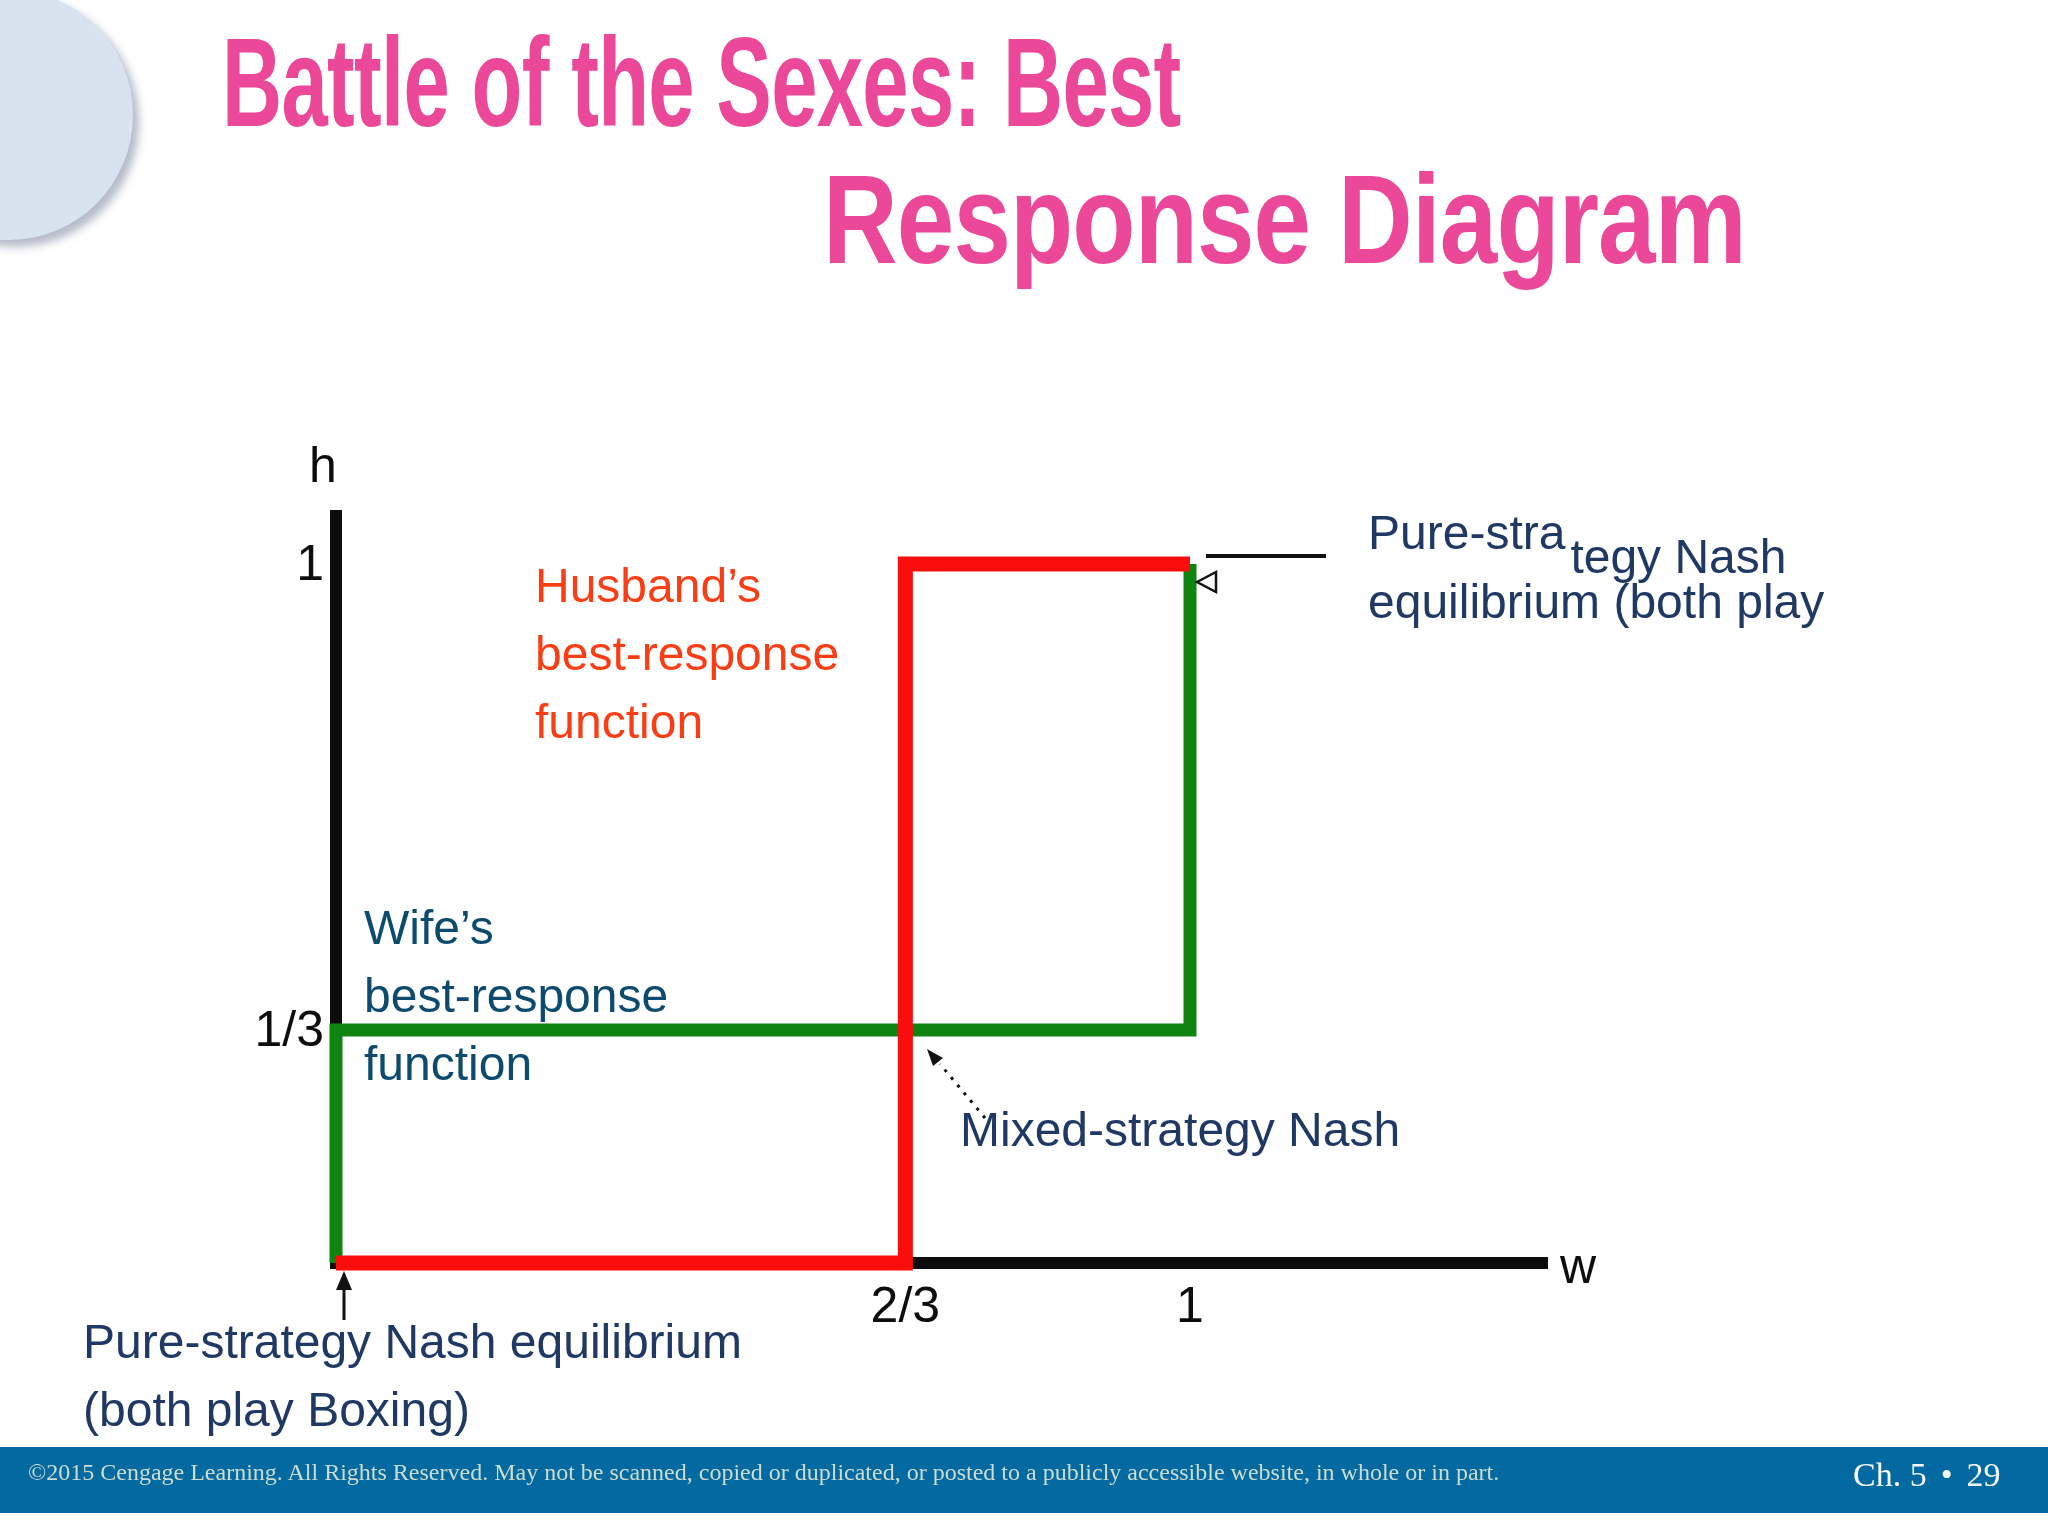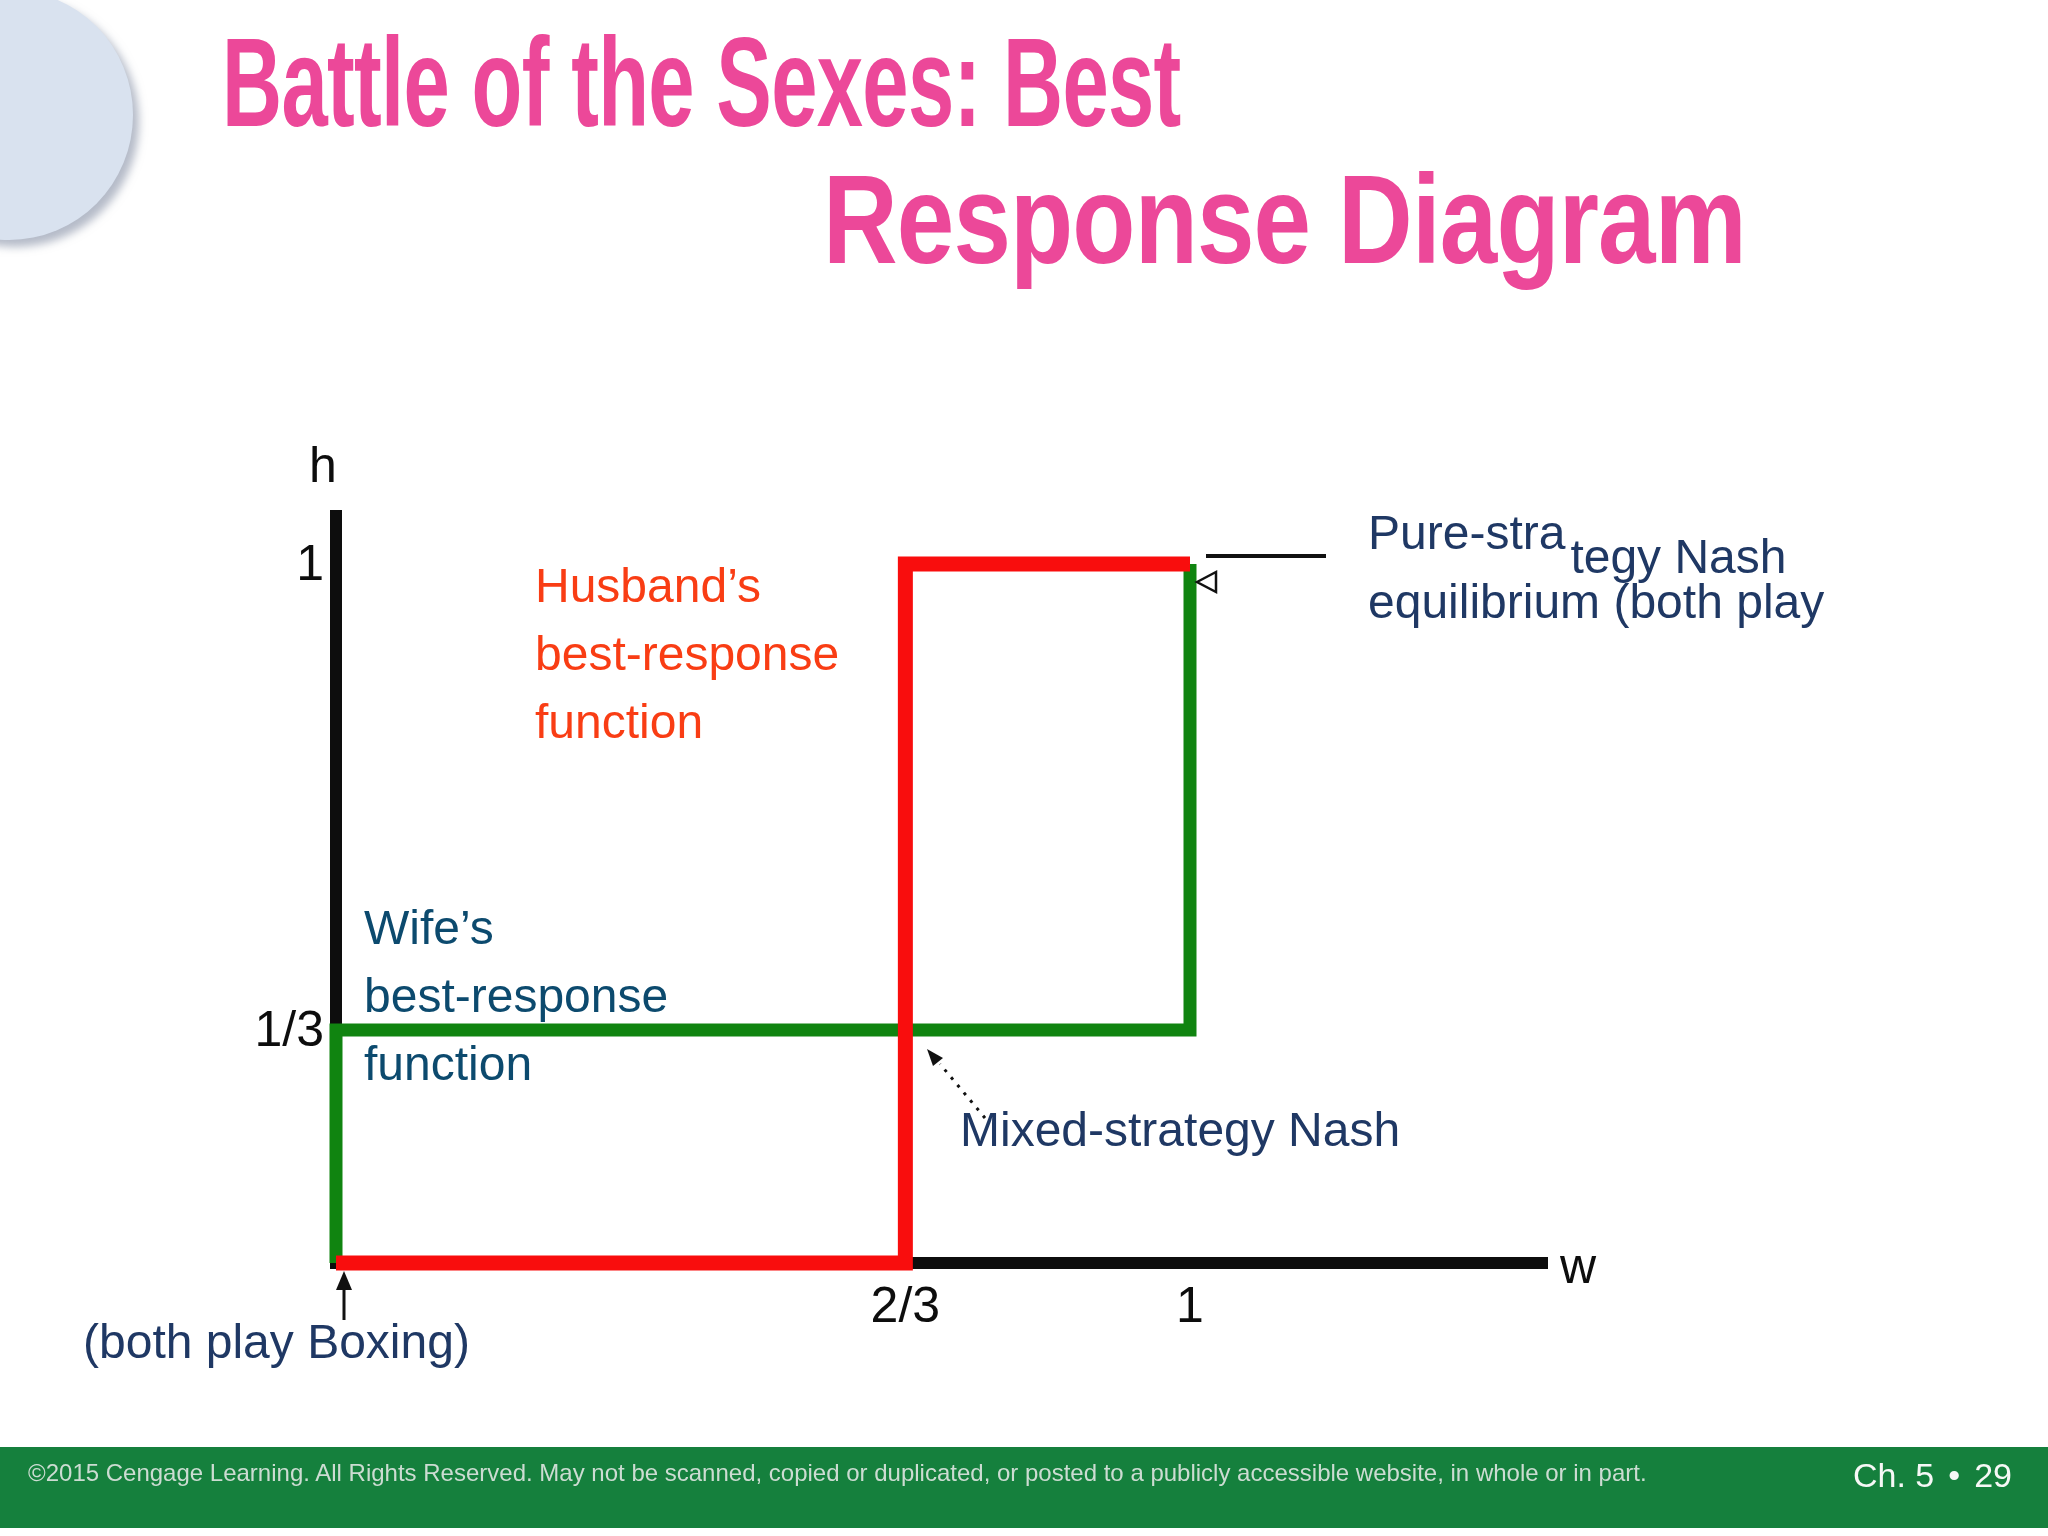--- a/index.html
+++ b/index.html
@@ -24,21 +24,21 @@
   .ballet-callout { left:1330px; top:498px;margin-left:38px; }
   .ballet-callout .drop { position:relative; top:24px; margin-left:5px; display:inline-block; }
   .mixed-callout  { left:960px; top:1096px; line-height:68px; }
   .boxing-callout { left:83px;  top:1308px; line-height:68px; }
 
   svg.diagram { position:absolute; left:0; top:0; pointer-events:none; }
   .tick, .axis-letter { font-family:"Liberation Sans", sans-serif; font-size:50px; fill:#0d0d0d; }
   .tick-x { text-anchor:middle; }
   .tick-y { text-anchor:end; }
 
-  .footer { position:absolute; left:0; top:1447px; width:2048px; height:81px; background:#15803d; }
+  .footer { position:absolute; left:0; top:1447px; width:2048px; height:66px; background:#0369a1;font-family:Liberation Serif, serif; }
   .footer .copyright { position:absolute; left:28px; top:12px; font-size:24px; color:#ccdcd2; white-space:nowrap; }
   .footer .chapter-block { position:absolute; left:1853px; top:9px; font-size:34px; color:#f6f8f6; white-space:nowrap; }
   .footer .chapter-block span { margin-right:14px; }
   .footer .chapter-block span:last-child { margin-right:0; }
 </style>
 </head>
 <body>
 
 <div class="slide">
 
@@ -64,20 +64,21 @@
   <div class="callout ballet-callout">
     <div><span>Pure-stra</span><span class="drop">tegy Nash</span></div>
     <div>equilibrium (both play</div>
   </div>
 
   <div class="callout mixed-callout">
     <div>Mixed-strategy Nash</div>
   </div>
 
   <div class="callout boxing-callout">
+    <div>Pure-strategy Nash equilibrium</div>
     <div>(both play Boxing)</div>
   </div>
 
   <svg class="diagram" width="2048" height="1536" viewBox="0 0 2048 1536">
 
     <line x1="330" y1="1263" x2="1548" y2="1263" stroke="#0d0d0d" stroke-width="12"></line>
     <line x1="336" y1="510" x2="336" y2="1263" stroke="#0d0d0d" stroke-width="12"></line>
 
     <polyline id="series-0" fill="none" stroke-width="13" stroke-linejoin="miter" points="336,1263 336,1030.0233 1190,1030.0233 1190,564" stroke="#108410"></polyline>
     <polyline id="series-1" fill="none" stroke-width="15" stroke-linejoin="miter" points="336,1263 905.3618,1263 905.3618,564 1190,564" stroke="#f90d0d"></polyline>

